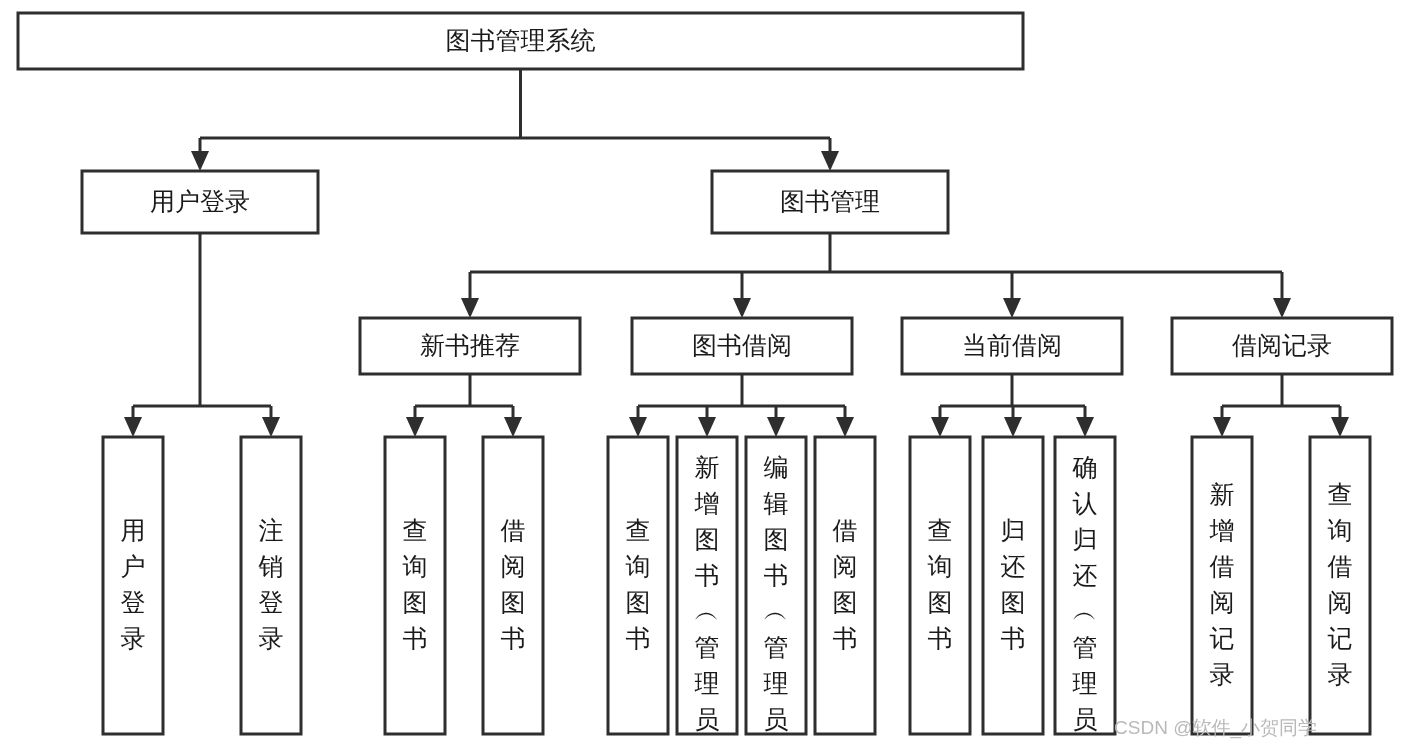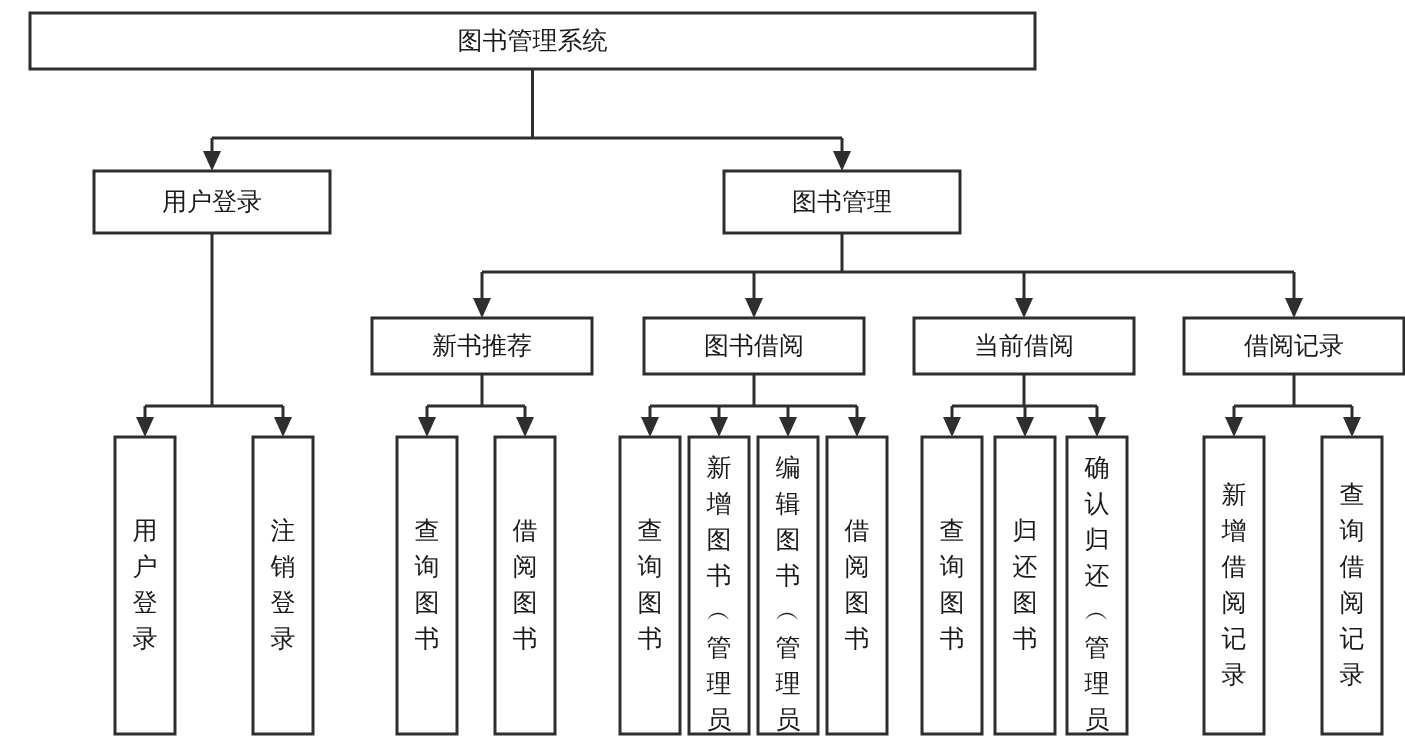--- a/index.html
+++ b/index.html
@@ -9,21 +9,21 @@
   }
   body {
     width: 1405px;
     height: 747px;
     font-family: "Liberation Sans", "DejaVu Sans", sans-serif;
     overflow: hidden;
     position: relative;
   }
   #diagram-root {
     position: absolute;
-    left: 12px;
+    left: 0;
     top: 0;
     width: 1325px;
     height: 747px;
   }
   svg.flowchart {
     display: block;
     width: 1405px;
     height: 747px;
   }
   .node-box {
@@ -201,13 +201,14 @@
         <g>
           <rect x="1192" y="437" width="60" height="297" class="node-box"></rect>
           <text x="1222" y="495.5" class="node-label-vertical"><tspan x="1222" dy="0">新</tspan><tspan x="1222" dy="36">增</tspan><tspan x="1222" dy="36">借</tspan><tspan x="1222" dy="36">阅</tspan><tspan x="1222" dy="36">记</tspan><tspan x="1222" dy="36">录</tspan></text>
         </g>
         <g>
           <rect x="1310" y="437" width="60" height="297" class="node-box"></rect>
           <text x="1340" y="495.5" class="node-label-vertical"><tspan x="1340" dy="0">查</tspan><tspan x="1340" dy="36">询</tspan><tspan x="1340" dy="36">借</tspan><tspan x="1340" dy="36">阅</tspan><tspan x="1340" dy="36">记</tspan><tspan x="1340" dy="36">录</tspan></text>
         </g>
       </g>
     </svg>
+  <div class="watermark">CSDN @软件_小贺同学</div>
 </div>
 
 </body></html>

